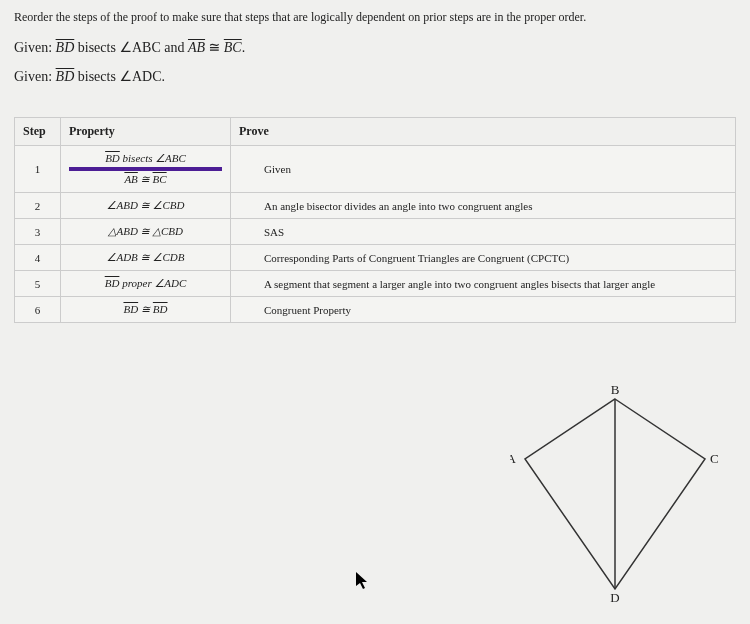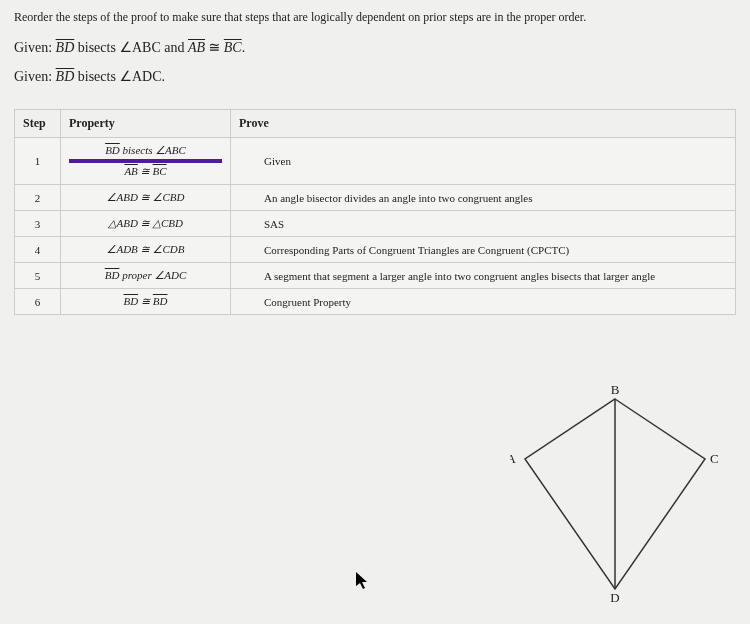--- a/index.html
+++ b/index.html
@@ -13,21 +13,21 @@
       position: relative;
     }
     .instruction { font-size: 12px; margin-bottom: 14px; font-weight: 500; }
     .given-line, .prove-line { font-size: 14px; margin-bottom: 12px; }
     .given-line .label, .prove-line .label { font-weight: 400; }
     .overline { text-decoration: overline; font-style: italic; }
     .cong { font-family: serif; }
 
     table {
       border-collapse: collapse;
-      margin-top: 24px;
+      margin-top: 32px;
       width: 100%;
       font-size: 11px;
     }
     th, td {
       border: 1px solid #ccc;
       padding: 6px 8px;
       text-align: left;
       vertical-align: middle;
       background: #f4f4f2;
     }

